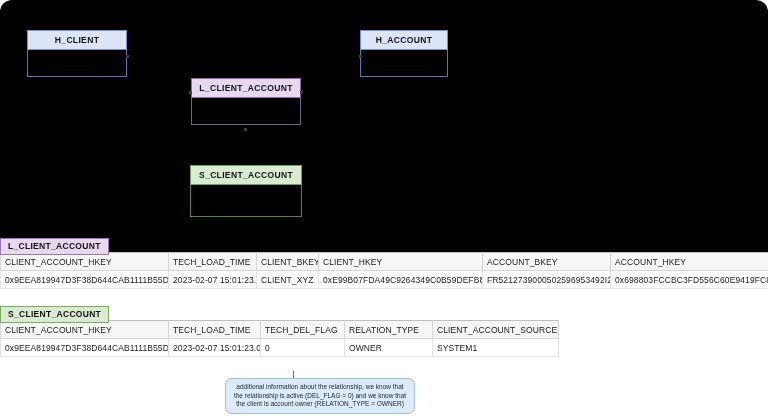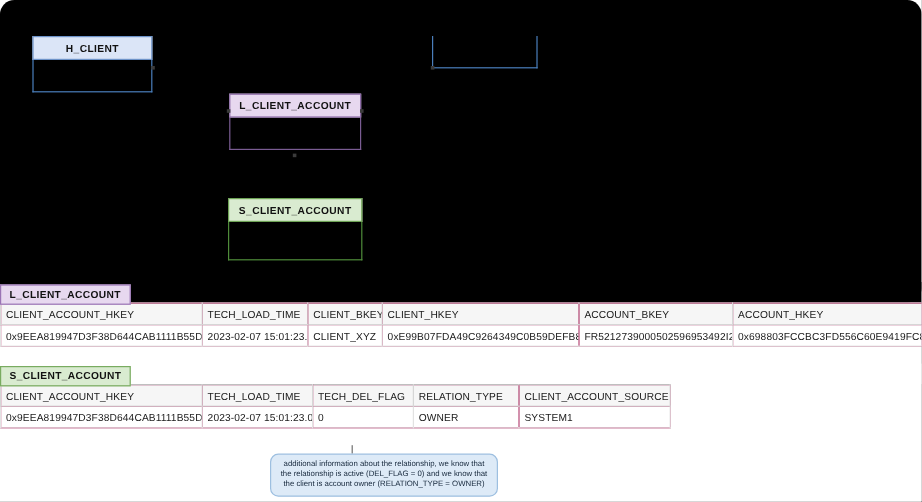--- a/index.html
+++ b/index.html
@@ -119,21 +119,21 @@
     background: #000000;
   }
   .tab-strip.on-white {
     background: #ffffff;
   }
 
   table.result-grid {
     border-collapse: collapse;
     table-layout: fixed;
     width: 768px;
-    background: #be185d;
+    background: #8b5cf6;
     font-size: 8.5px;
     color: #1a1a1a;
   }
   table.result-grid th {
     font-weight: normal;
     text-align: left;
     background: #f6f6f6;
     border: 1px solid #d6d6d6;
     border-top: 1px solid #bfbfbf;
     padding: 2px 4px;
@@ -185,20 +185,21 @@
 
 <div id="diagram-canvas">
 
   <div class="entity-box hub" style="left:27px; top:30px; width:100px;">
     <div class="entity-header">H_CLIENT</div>
     <div class="entity-body" style="height:27px;"></div>
   </div>
   <div class="anchor" style="left:126px; top:55px;"></div>
 
   <div class="entity-box hub" style="left:360px; top:30px; width:88px;">
+    <div class="entity-header">H_ACCOUNT</div>
     <div class="entity-body" style="height:27px;"></div>
   </div>
   <div class="anchor" style="left:359px; top:55px;"></div>
 
   <div class="entity-box link" style="left:191px; top:78px; width:110px;">
     <div class="entity-header">L_CLIENT_ACCOUNT</div>
     <div class="entity-body" style="height:27px;"></div>
   </div>
   <div class="anchor" style="left:189px; top:91px;"></div>
   <div class="anchor" style="left:300px; top:91px;"></div>

